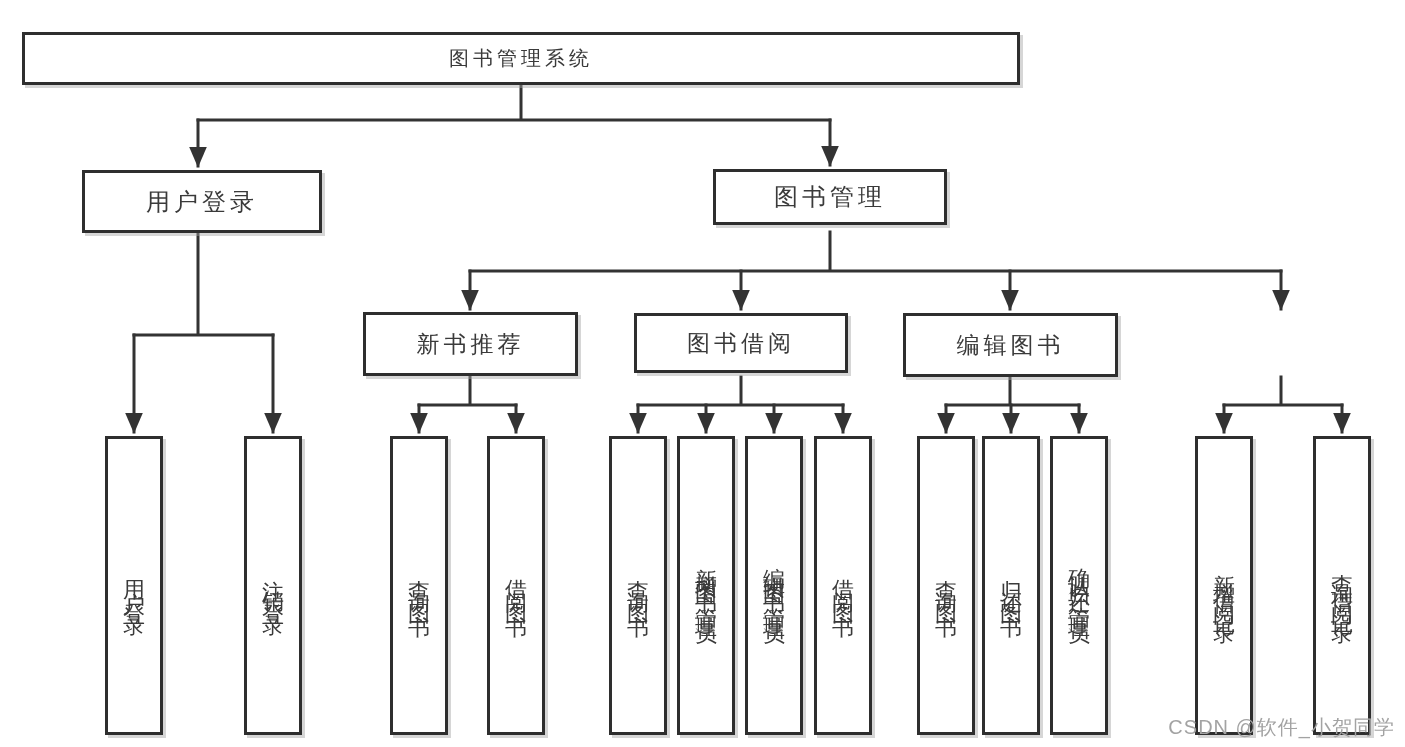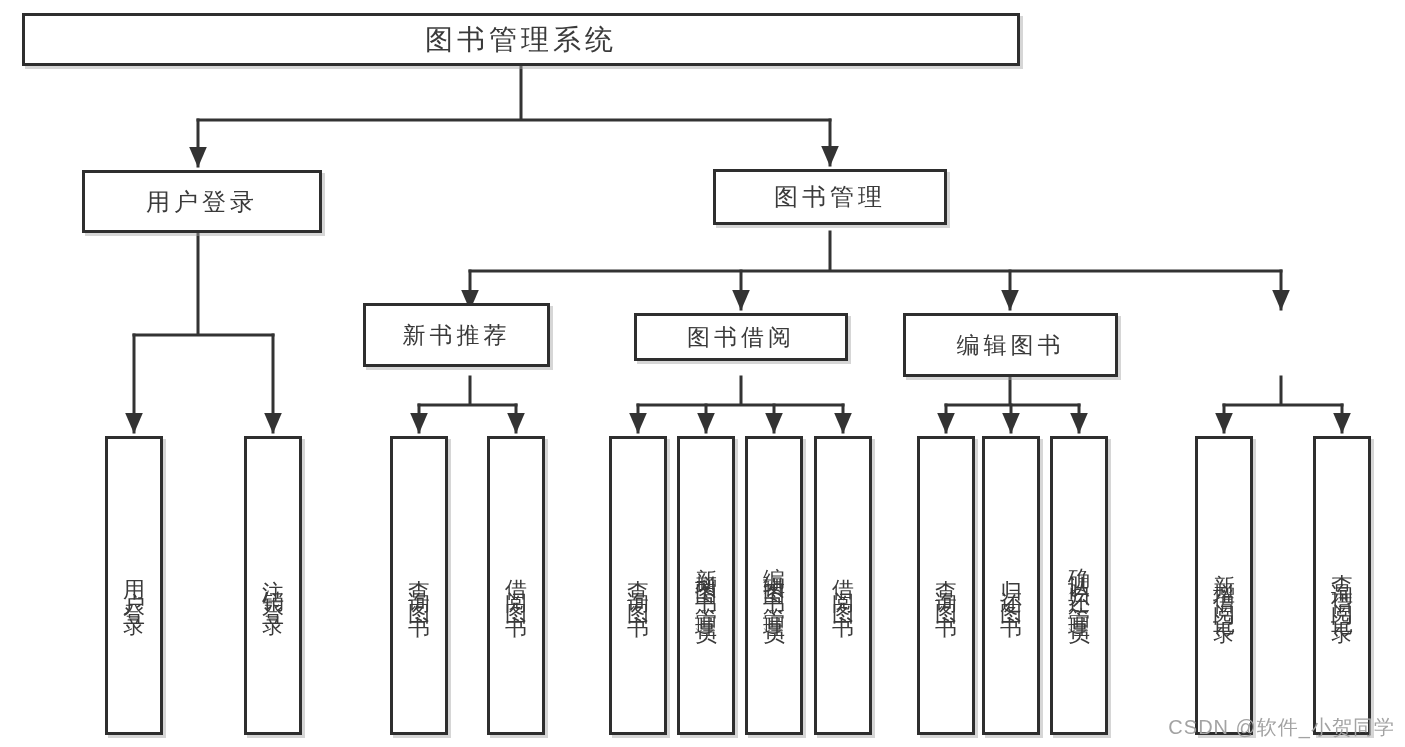--- a/index.html
+++ b/index.html
@@ -16,21 +16,21 @@
     box-sizing:border-box;
     background:#ffffff;
     border:3px solid #2e2e2e;
     box-shadow:3px 3px 0 rgba(165,165,165,0.45);
     display:flex;
     align-items:center;
     justify-content:center;
     color:#3a3a3a;
     z-index:2;
   }
-  .node-root{font-size:28px;letter-spacing:4px;}
+  .node-root{font-size:20px;letter-spacing:4px;margin-top:19px;}
   .node-l2{font-size:24px;letter-spacing:4px;}
   .node-l3{font-size:23px;letter-spacing:4px;}
   .leaf span{
     writing-mode:vertical-lr;
     text-orientation:mixed;
     font-size:22px;
     line-height:1;
   }
   .leaf-4 span{letter-spacing:12px;}
   .leaf-6 span{letter-spacing:10px;}
@@ -105,24 +105,24 @@
     <span>图书管理系统</span>
   </div>
 
   <div class="node node-l2" style="left:82px;top:170px;width:240px;height:63px">
     <span>用户登录</span>
   </div>
   <div class="node node-l2" style="left:713px;top:169px;width:234px;height:56px">
     <span>图书管理</span>
   </div>
 
-  <div class="node node-l3" style="left:363px;top:303px;width:187px;height:64px">
+  <div class="node node-l3" style="left:363px;top:312px;width:215px;height:64px">
     <span>新书推荐</span>
   </div>
-  <div class="node node-l3" style="left:634px;top:313px;width:214px;height:48px">
+  <div class="node node-l3" style="left:634px;top:313px;width:214px;height:60px">
     <span>图书借阅</span>
   </div>
   <div class="node node-l3" style="left:903px;top:313px;width:215px;height:64px">
     <span>编辑图书</span>
   </div>
 
   <div class="node leaf leaf-4" style="left:105px;top:436px;width:58px;height:299px">
     <span>用户登录</span>
   </div>
   <div class="node leaf leaf-4" style="left:244px;top:436px;width:58px;height:299px">

